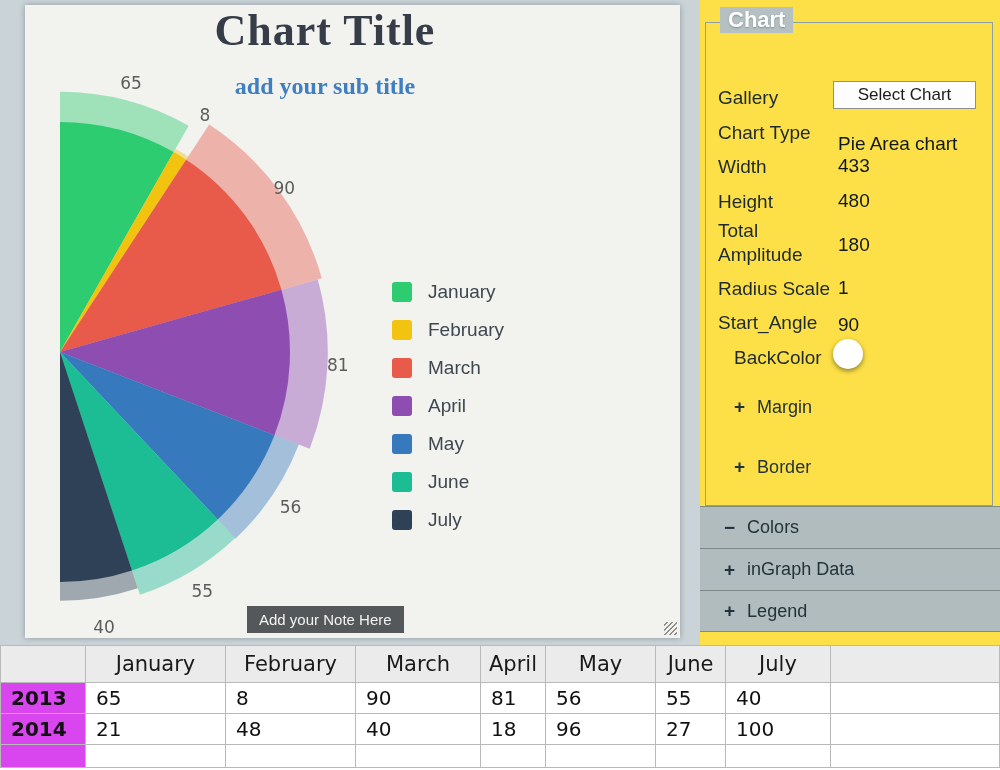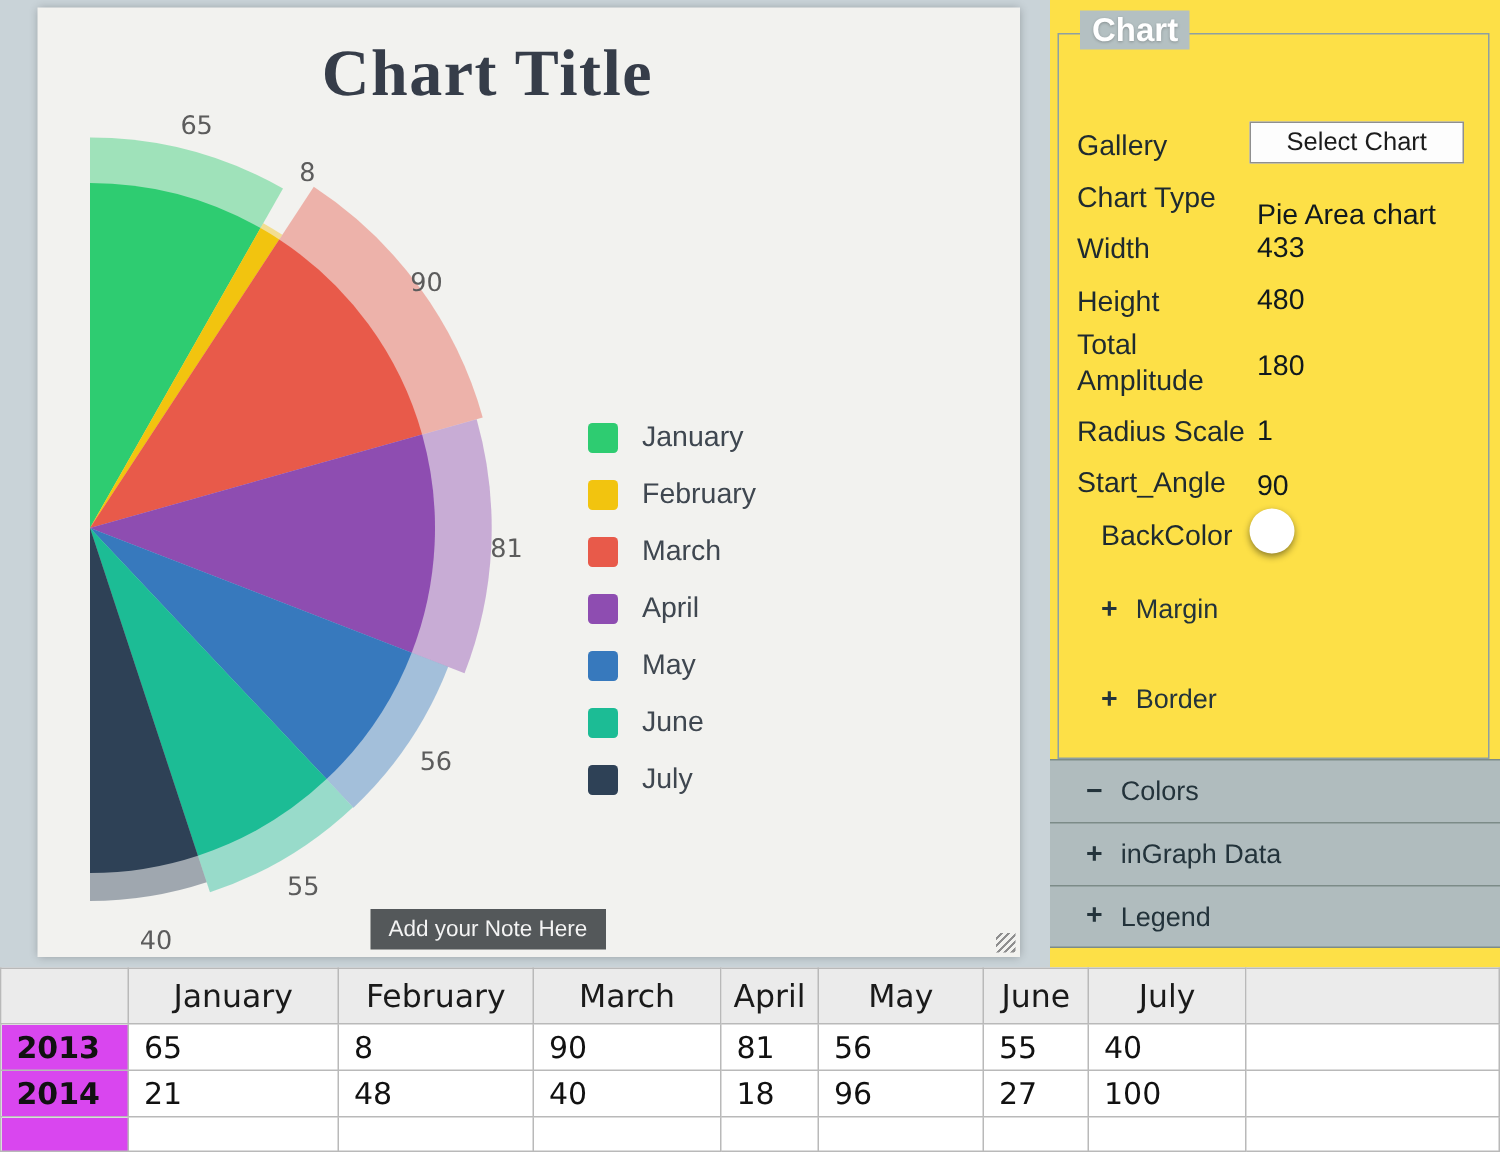--- a/index.html
+++ b/index.html
@@ -3,21 +3,21 @@
 <meta charset="utf-8">
 <style>
   * { margin:0; padding:0; box-sizing:border-box; }
   body { margin:0; background:#9aa7ad; }
   .stage { position:relative; width:1000px; height:770px; background:#c9d3d8;
            font-family:"Liberation Sans", sans-serif; overflow:hidden; }
 
   
   .chart-card { position:absolute; left:25px; top:5px; width:655px; height:633px;
                 background:#f2f2ef; box-shadow:0 0 6px rgba(0,0,0,0.28); overflow:hidden; }
-  .chart-title { position:absolute; left:0; top:18px; width:600px; text-align:center;
+  .chart-title { position:absolute; left:0; top:0; width:600px; text-align:center;
                  font-family:cursive; font-size:44px; font-weight:bold; color:#363d49;
                  letter-spacing:1px; }
   .chart-subtitle { position:absolute; left:0; top:68px; width:600px; text-align:center;
                     font-family:cursive; font-size:24px; font-weight:bold; color:#3f7fc1; }
   #pie-svg { position:absolute; left:0; top:0; }
   .slice-label { font-family:"DejaVu Sans", sans-serif; font-size:17px; fill:#5c5c5c; }
 
   .legend { position:absolute; left:367px; top:268px; }
   .lg-item { display:flex; align-items:center; height:38px; cursor:default; }
   .lg-swatch { width:20px; height:20px; border-radius:3px; margin-right:16px; flex:none; }
@@ -63,20 +63,21 @@
   .grid tbody td { height:31px; font-size:20px; color:#111; padding-left:10px; }
   .grid tr.filler td, .grid tr.filler th { height:23px; }
 </style>
 </head>
 <body>
 
 <div class="stage">
 
   <div class="chart-card">
     <div class="chart-title">Chart Title</div>
+    <div class="chart-subtitle">add your sub title</div>
 
     <svg id="pie-svg" width="655" height="633">
         <path d="M 35 347 L 35.00 86.67 A 260.3333333333333 260.3333333333333 0 0 1 163.67 120.69 Z" fill="#2ecc71" fill-opacity="0.42"></path>
         <path d="M 35 347 L 35.00 117.00 A 230 230 0 0 1 148.68 147.06 Z" fill="#2ecc71" fill-opacity="1"></path>
         <text x="106.1" y="84.2" text-anchor="middle" class="slice-label">65</text>
         <path d="M 35 347 L 150.52 143.81 A 233.73333333333332 233.73333333333332 0 0 1 163.21 151.57 Z" fill="#f2c40f" fill-opacity="0.42"></path>
         <path d="M 35 347 L 148.68 147.06 A 230 230 0 0 1 161.16 154.69 Z" fill="#f2c40f" fill-opacity="1"></path>
         <text x="180.0" y="115.8" text-anchor="middle" class="slice-label">8</text>
         <path d="M 35 347 L 184.20 119.57 A 272 272 0 0 1 296.82 273.30 Z" fill="#e85a4a" fill-opacity="0.42"></path>
         <path d="M 35 347 L 161.16 154.69 A 230 230 0 0 1 256.40 284.68 Z" fill="#e85a4a" fill-opacity="1"></path>

